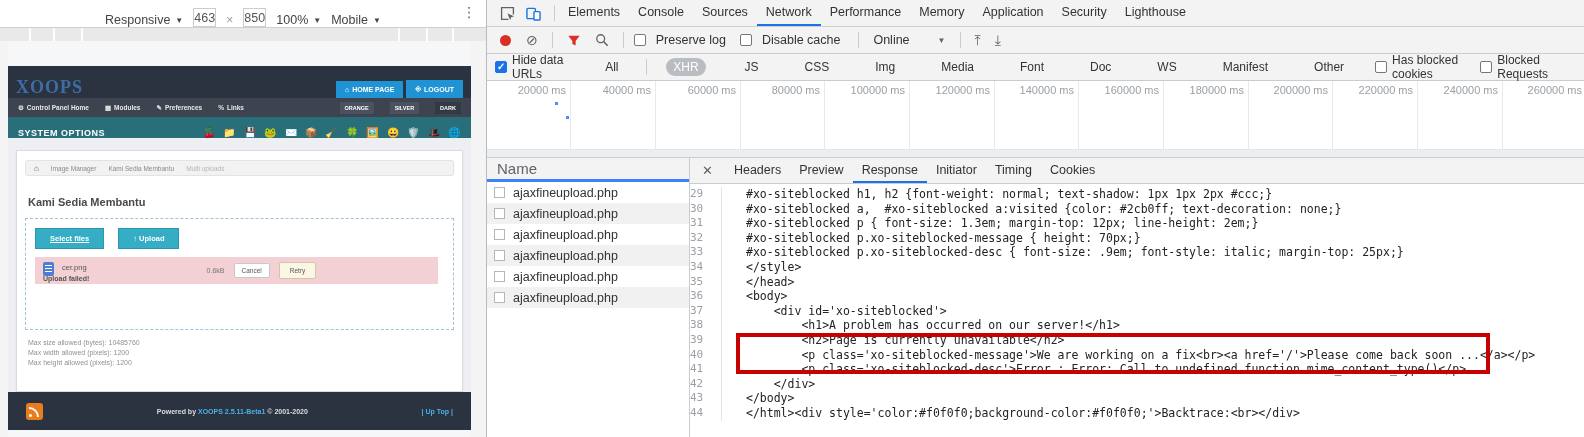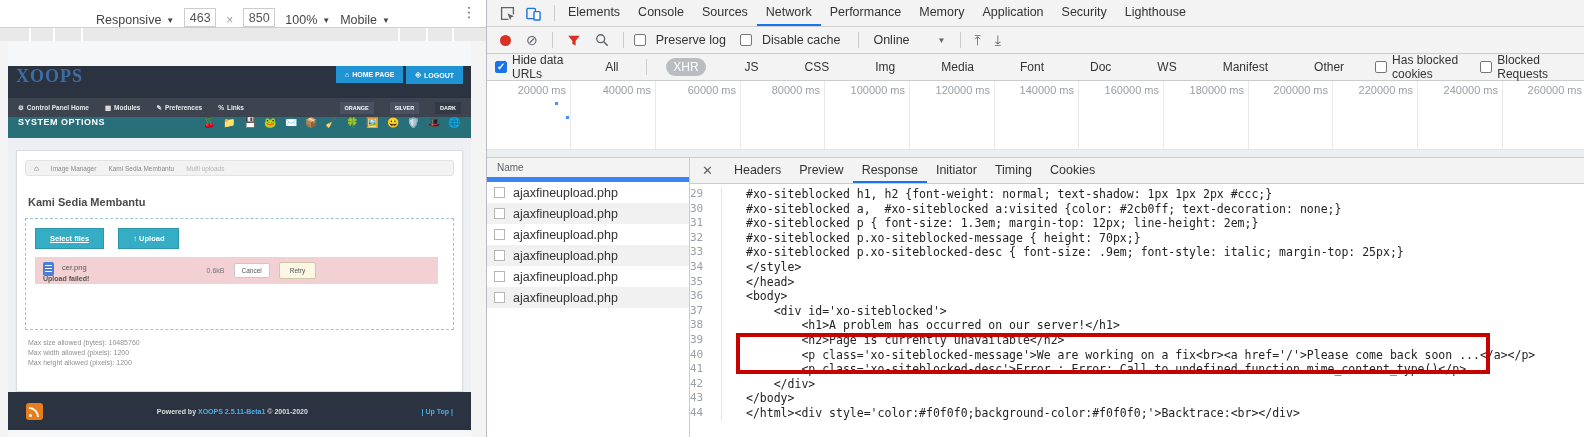--- a/index.html
+++ b/index.html
@@ -6,42 +6,42 @@
   html,body { width:1584px; height:437px; overflow:hidden; background:#fff;
               font-family:"Liberation Sans", sans-serif; }
   .app { display:flex; width:1584px; height:437px; }
 
   
   .left-pane { width:487px; height:437px; border-right:1px solid #b7babf; background:#f4f4f4; position:relative; }
   .device-toolbar { height:28px; background:#fff; border-bottom:1px solid #d0d0d0;
                     display:flex; align-items:flex-end; justify-content:center; gap:10px; position:relative; }
   .dd { font-size:12.5px; color:#444; display:flex; align-items:center; gap:5px; cursor:default; }
   .dd .caret { font-size:8px; color:#444; }
-  .dim-input { width:32px; height:19px; border:1px solid #ccc; background:#fff; text-align:center;
+  .dim-input { width:23px; height:19px; border:1px solid #ccc; background:#fff; text-align:center;
                font-size:12.5px; color:#555; font-family:"Liberation Sans",sans-serif; }
   .times { color:#9aa0a6; font-size:12px; }
   .kebab { position:absolute; right:10px; top:4px; color:#5f6368; font-size:14px; letter-spacing:0; }
   .ruler { height:13px;
     background:linear-gradient(to right,#e9e9e9 0 29px,#fdfdfd 29px 31px,#e9e9e9 31px 53px,#fdfdfd 53px 55px,
       #e9e9e9 55px 81px,#fdfdfd 81px 83px,#e9e9e9 83px 398px,#fdfdfd 398px 400px,#e9e9e9 400px 426px,
       #fdfdfd 426px 428px,#e9e9e9 428px 452px,#fdfdfd 452px 454px,#e9e9e9 454px 100%); }
   .viewport { position:absolute; left:8px; top:41px; width:463px; bottom:0; background:#f6f7f8; }
 
   .xoops { margin-top:25px; width:463px; }
-  .xo-header { height:32px; background:#2b3340; display:flex; align-items:flex-start; padding:0 8px; }
+  .xo-header { height:32px; background:#2b3340; display:flex; align-items:flex-end; padding:0 8px; }
   .xo-logo { font-family:"Liberation Serif", serif; font-size:18px; font-weight:bold; color:#3e6da6; letter-spacing:1px; }
   .xo-header .spacer { flex:1; }
   .xo-btn { background:#2093d5; color:#fff; font-size:7px; font-weight:bold; padding:5px 9px;
             margin-left:3px; cursor:pointer; display:flex; align-items:center; gap:3px; }
   .xo-nav { height:19px; background:#3d4450; display:flex; align-items:center; padding:0 10px; gap:16px; }
   .xo-nav-item { color:#e8e8e8; font-size:6.5px; font-weight:bold; display:flex; gap:3px; align-items:center; cursor:pointer; }
   .xo-nav .spacer { flex:1; }
   .theme-btn { color:#fff; font-size:5.5px; font-weight:bold; padding:3px 5px; background:#4a5160; cursor:pointer; }
   .theme-btn.dark { background:#333945; }
-  .xo-teal { height:21px; background:#286f7a; display:flex; align-items:flex-start; padding:0 10px; }
+  .xo-teal { height:21px; background:#286f7a; display:flex; align-items:flex-end; padding:0 10px; }
   .xo-teal-title { color:#fff; font-size:9px; font-weight:bold; letter-spacing:.5px; }
   .xo-teal .spacer { flex:1; }
   .teal-icons { display:flex; gap:8px; font-size:10px; }
   .teal-icons span { cursor:pointer; }
   .xo-content { background:#edeff2; padding:12px 8px 0 8px; height:254px; }
   .xo-card { background:#fff; border:1px solid #d8dce1; box-shadow:0 1px 2px rgba(0,0,0,.05);
              height:242px; padding:9px 8px; }
   .xo-breadcrumb { background:#f2f2f2; border:1px solid #e3e3e3; border-radius:3px; height:16px;
                    display:flex; align-items:center; gap:12px; padding:0 8px; }
   .xo-breadcrumb .home { font-size:8px; color:#555; }
@@ -105,22 +105,22 @@
   .ftype { font-size:12px; color:#333; padding:2px 7px; border-radius:9px; cursor:pointer; margin:0 16px; }
   .ftype.active { background:#b9bdc1; color:#fff; }
   .fb-label { font-size:12px; color:#333; margin:0 10px 0 5px; }
   .overview { position:relative; height:77px; border-bottom:1px solid #ccc; background:#fff; overflow:hidden; }
   .ov-tick { position:absolute; top:0; bottom:8px; width:90px; border-right:1px solid #e9e9e9;
              font-size:11px; color:#9aa0a6; text-align:right; padding:3px 4px 0 0; }
   .ov-strip { position:absolute; left:0; right:0; bottom:0; height:8px; background:#eceff2; border-top:1px solid #e3e6e9; }
   .ov-dot { position:absolute; width:3px; height:3px; background:#4e8df7; }
   .net-body { flex:1; display:flex; min-height:0; }
   .req-list { width:203px; border-right:1px solid #ccc; display:flex; flex-direction:column; }
-  .req-header { height:24px; background:#f3f3f3; border-bottom:5px solid #3b82f6; display:flex; align-items:center;
-                padding-left:10px; font-size:10px; color:#5f6368; }
+  .req-header { height:24px; background:#f3f3f3; border-bottom:3px solid #3b82f6; display:flex; align-items:center;
+                padding-left:10px; font-size:15px; color:#5f6368; }
   .req-row { height:21px; display:flex; align-items:center; font-size:12.5px; color:#333; cursor:pointer; }
   .req-row:nth-child(odd) { background:#f1f1f1; }
   .req-icon { width:11px; height:11px; border:1px solid #b6b6b6; background:#fff; margin:0 8px 0 7px; flex:none; }
   .detail { flex:1; display:flex; flex-direction:column; min-width:0; }
   .detail-tabs { height:26px; background:#f3f3f3; border-bottom:1px solid #ccc; display:flex; align-items:stretch; }
   .close-x { font-size:13px; color:#5f6368; display:flex; align-items:center; padding:0 12px; cursor:pointer; }
   .code-wrap { position:relative; flex:1; background:#fff; overflow:hidden; padding-top:3px;
                font-family:"DejaVu Sans Mono","Liberation Mono",monospace; font-size:11.5px; }
   .code-line { display:flex; height:14.6px; line-height:14.6px; }
   .code-line .ln { width:32px; flex:none; text-align:right; color:#9aa0a6; padding-right:22px;

